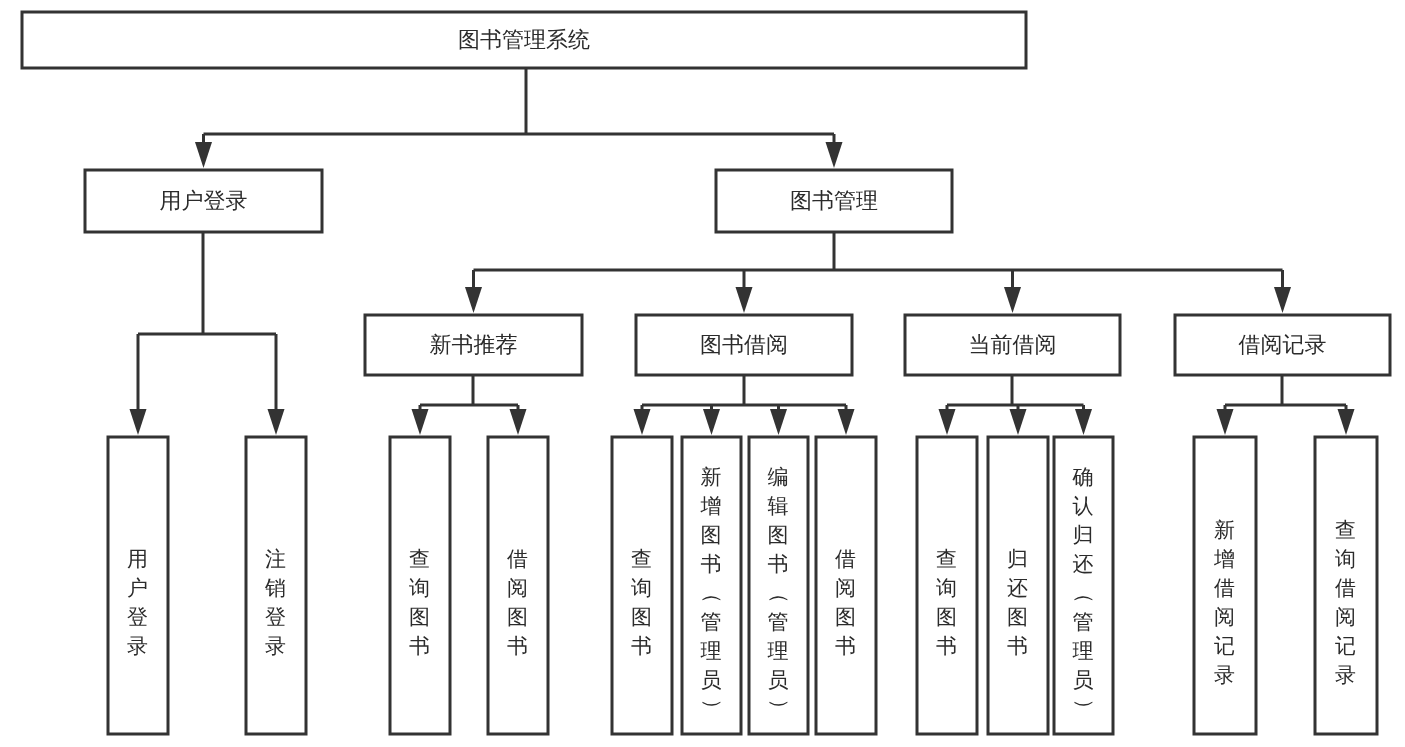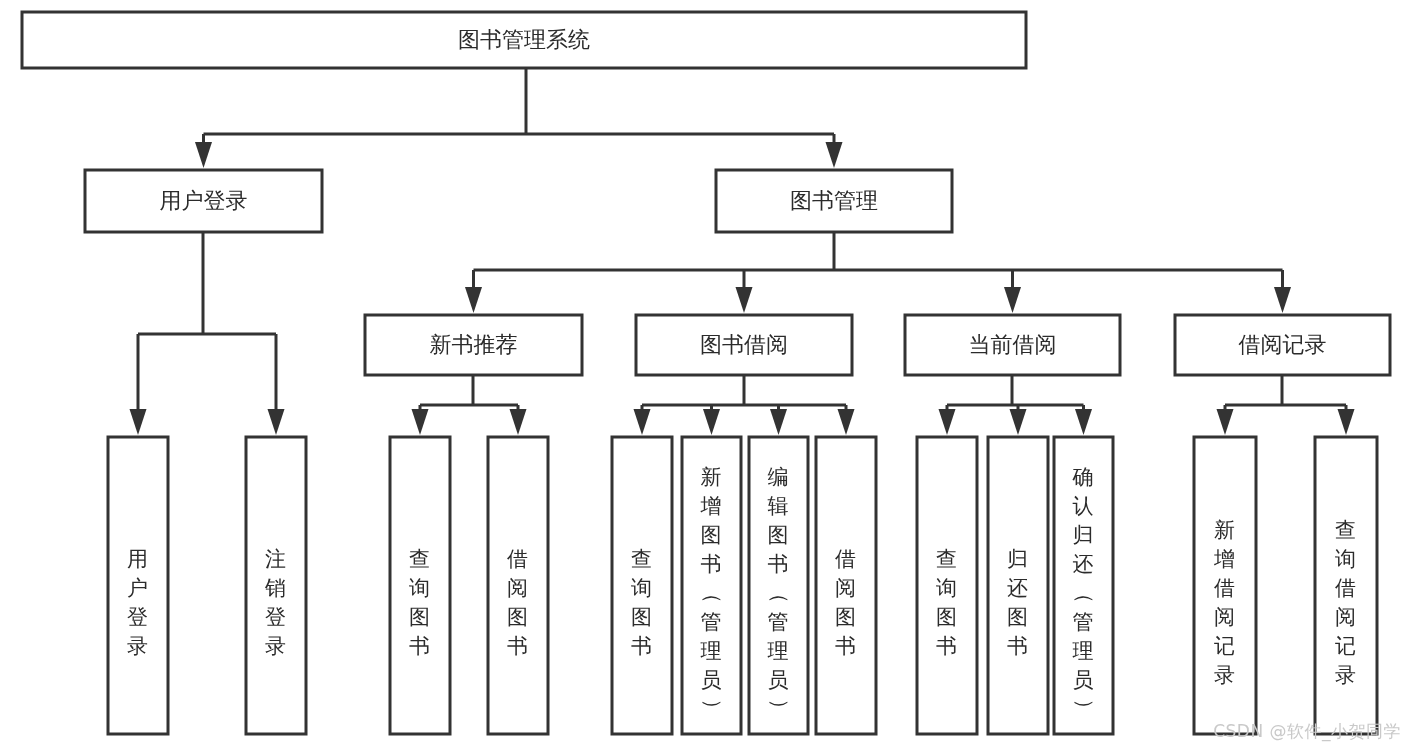--- a/index.html
+++ b/index.html
@@ -272,14 +272,13 @@
           <rect x="1311" y="437" width="62" height="297" class="node-box"></rect>
           <text x="1342" y="531" class="node-label vertical">查</text>
           <text x="1342" y="560" class="node-label vertical">询</text>
           <text x="1342" y="589" class="node-label vertical">借</text>
           <text x="1342" y="618" class="node-label vertical">阅</text>
           <text x="1342" y="647" class="node-label vertical">记</text>
           <text x="1342" y="676" class="node-label vertical">录</text>
         </g>
       </g>
   </svg>
-  <div class="watermark">CSDN @软件_小贺同学</div>
 </div>
 
 </body></html>

